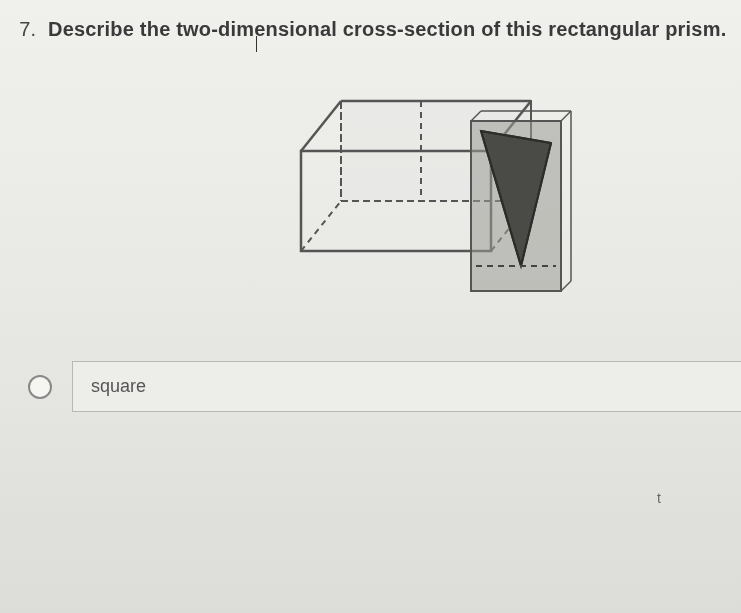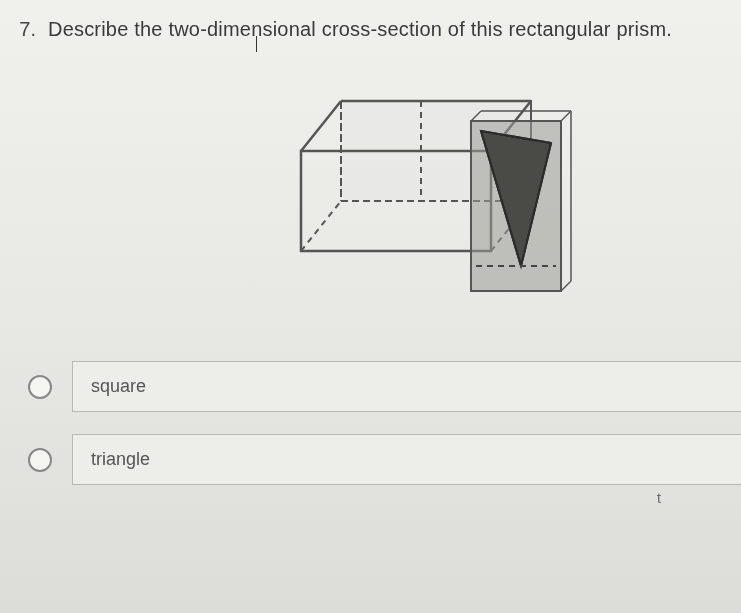--- a/index.html
+++ b/index.html
@@ -20,21 +20,21 @@
   .question-number {
     font-size: 20px;
     font-weight: 500;
     color: #444;
     width: 42px;
     text-align: right;
     padding-right: 6px;
   }
   .question-text {
     font-size: 20px;
-    font-weight: 400;
+    font-weight: 700;
     color: #3a3a3a;
     padding-left: 6px;
     letter-spacing: 0.2px;
   }
   .cursor-artifact {
     position: absolute;
     left: 256px;
     top: 36px;
     width: 1px;
     height: 16px;
@@ -48,21 +48,21 @@
     align-items: center;
     padding-left: 120px;
   }
   .figure-svg { display: block; }
   .options {
     padding: 10px 0 0 28px;
   }
   .option-row {
     display: flex;
     align-items: center;
-    margin-bottom: 22px;
+    margin-bottom: 32px;
   }
   .radio-outer {
     width: 24px;
     height: 24px;
     border: 2px solid #888;
     border-radius: 50%;
     background: #f5f5f2;
     margin-right: 20px;
     flex-shrink: 0;
   }
@@ -136,21 +136,15 @@
   </svg>
 </div>
 
 <div class="options">
   <div class="option-row">
     <div class="radio-outer"></div>
     <div class="option-box">
       <span>square</span>
     </div>
   </div>
-  <div class="option-row">
-    <div class="radio-outer"></div>
-    <div class="option-box">
-      <span>triangle</span>
-    </div>
-  </div>
 </div>
 
 <div class="mouse-mark">t</div>
 
 </body></html>

